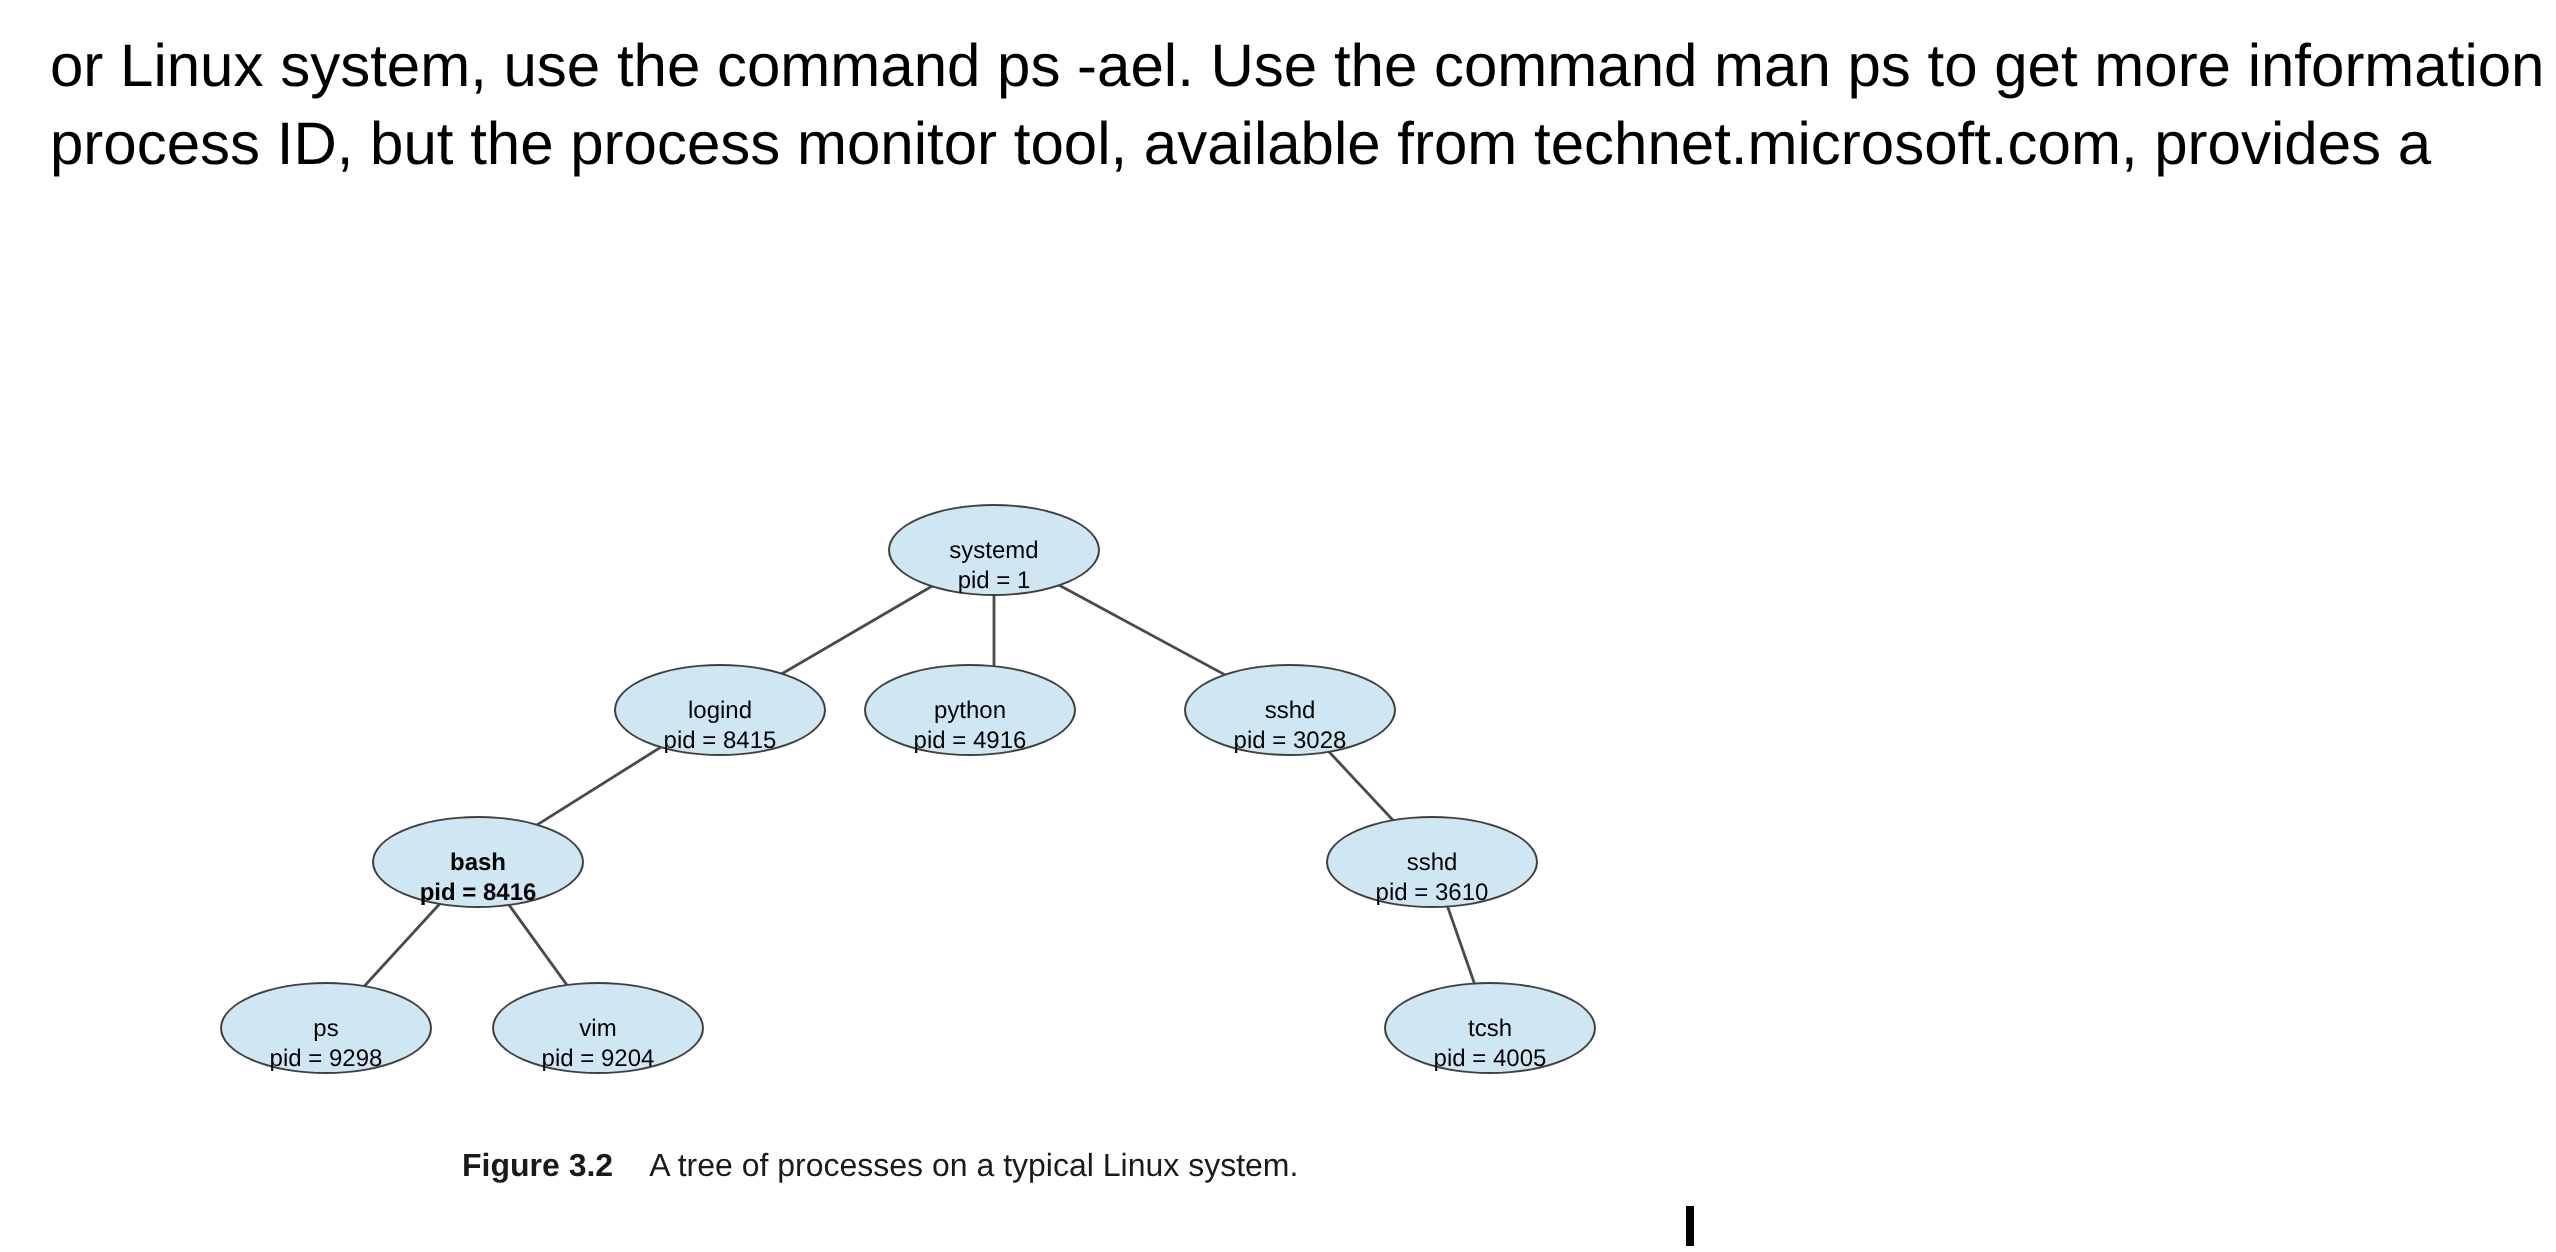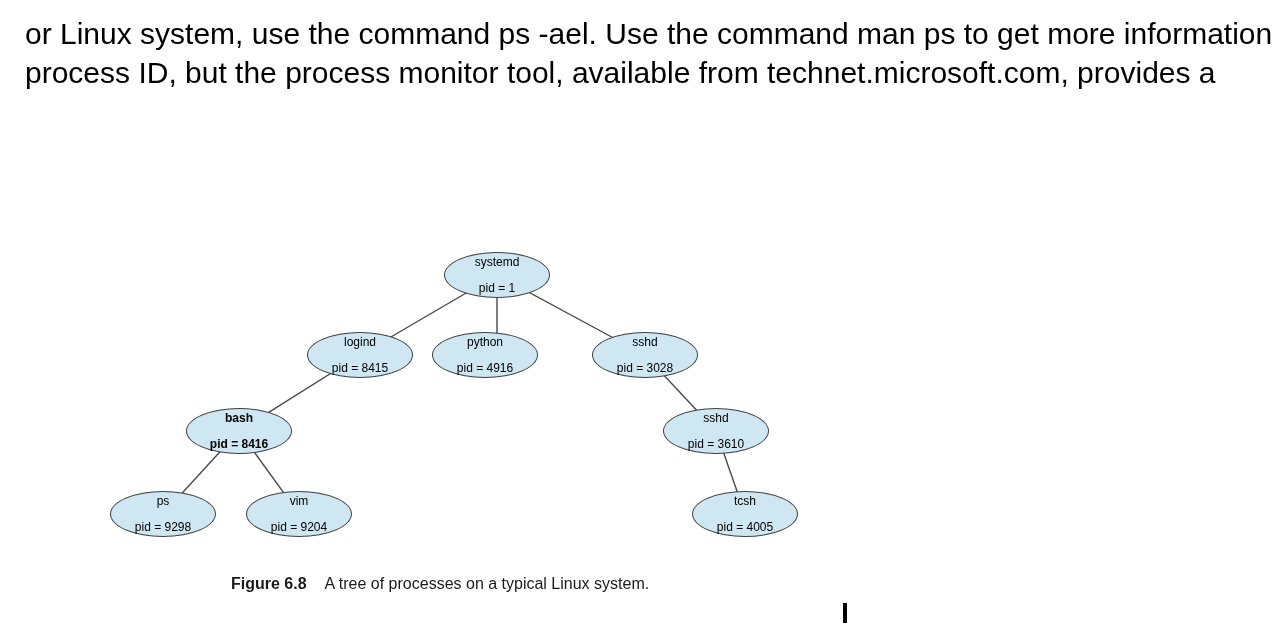--- a/index.html
+++ b/index.html
@@ -31,26 +31,25 @@
     position: absolute;
     width: 106px;
     height: 46px;
     box-sizing: border-box;
     background: var(--node-fill, #cfe6f3);
     border: 1.5px solid var(--node-border, #404040);
     border-radius: 50%;
     display: flex;
     flex-direction: column;
     align-items: center;
-    justify-content: center;
+    justify-content: flex-end;
     font-size: 12px;
     line-height: 14.5px;
     color: #000000;
     text-align: center;
-    gap: 12px;
   }
 
   
   .caption {
     position: absolute;
     left: 231px;
     top: 575px;
     font-size: 16px;
     color: #1a1a1a;
     white-space: nowrap;
@@ -122,18 +121,18 @@
           <div>pid = 9204</div>
         </div>
         <div class="node" style="left: 692px; top: 491px;">
           <div>tcsh</div>
           <div>pid = 4005</div>
         </div>
       </div>
   </div>
 
   <div class="caption">
-    <span class="cap-label">Figure 6.8</span><span>A tree of processes on a typical Linux system.</span>
+    <span class="cap-label">Figure 3.2</span><span>A tree of processes on a typical Linux system.</span>
   </div>
 
   <div class="caret"></div>
 
 </div>
 
 </body></html>

